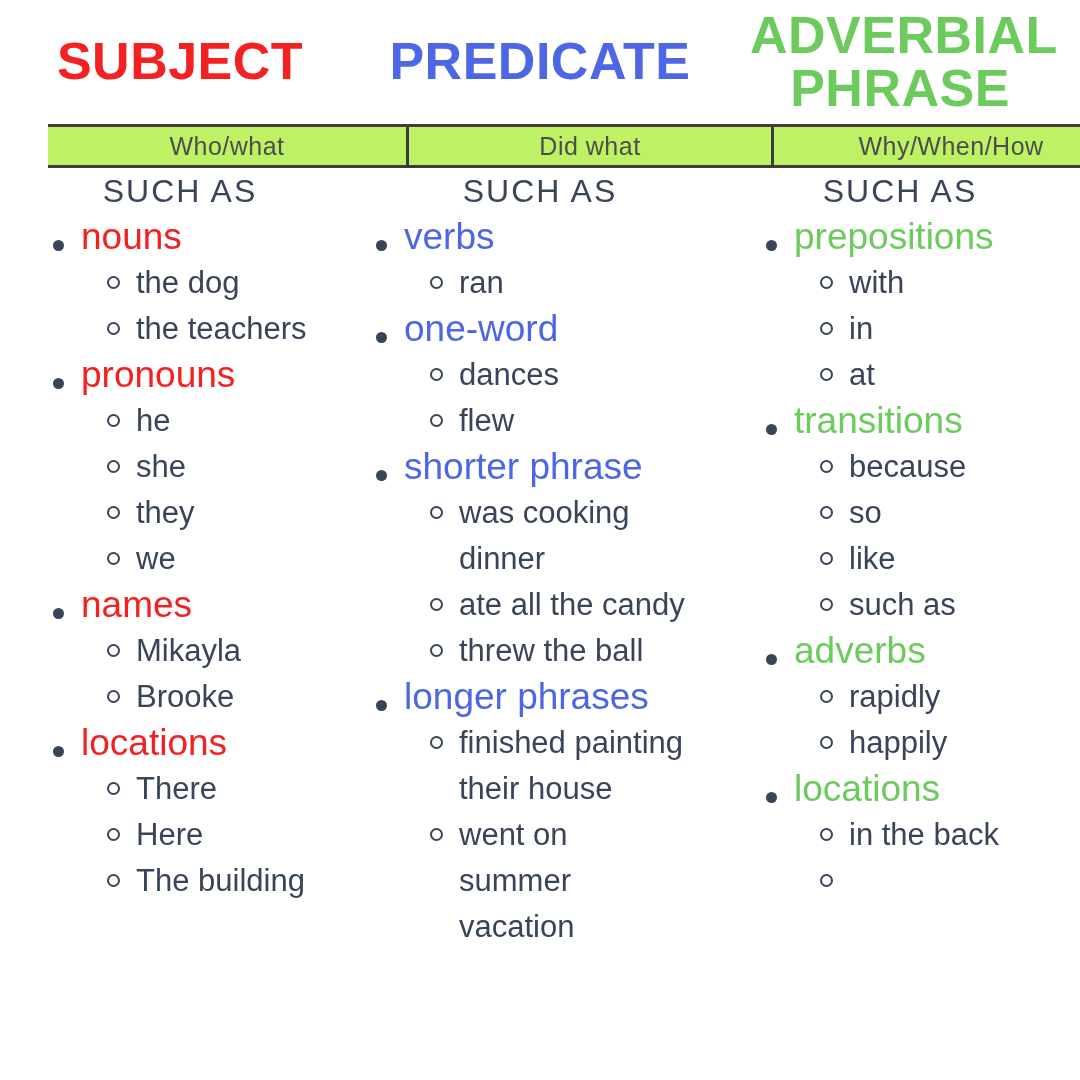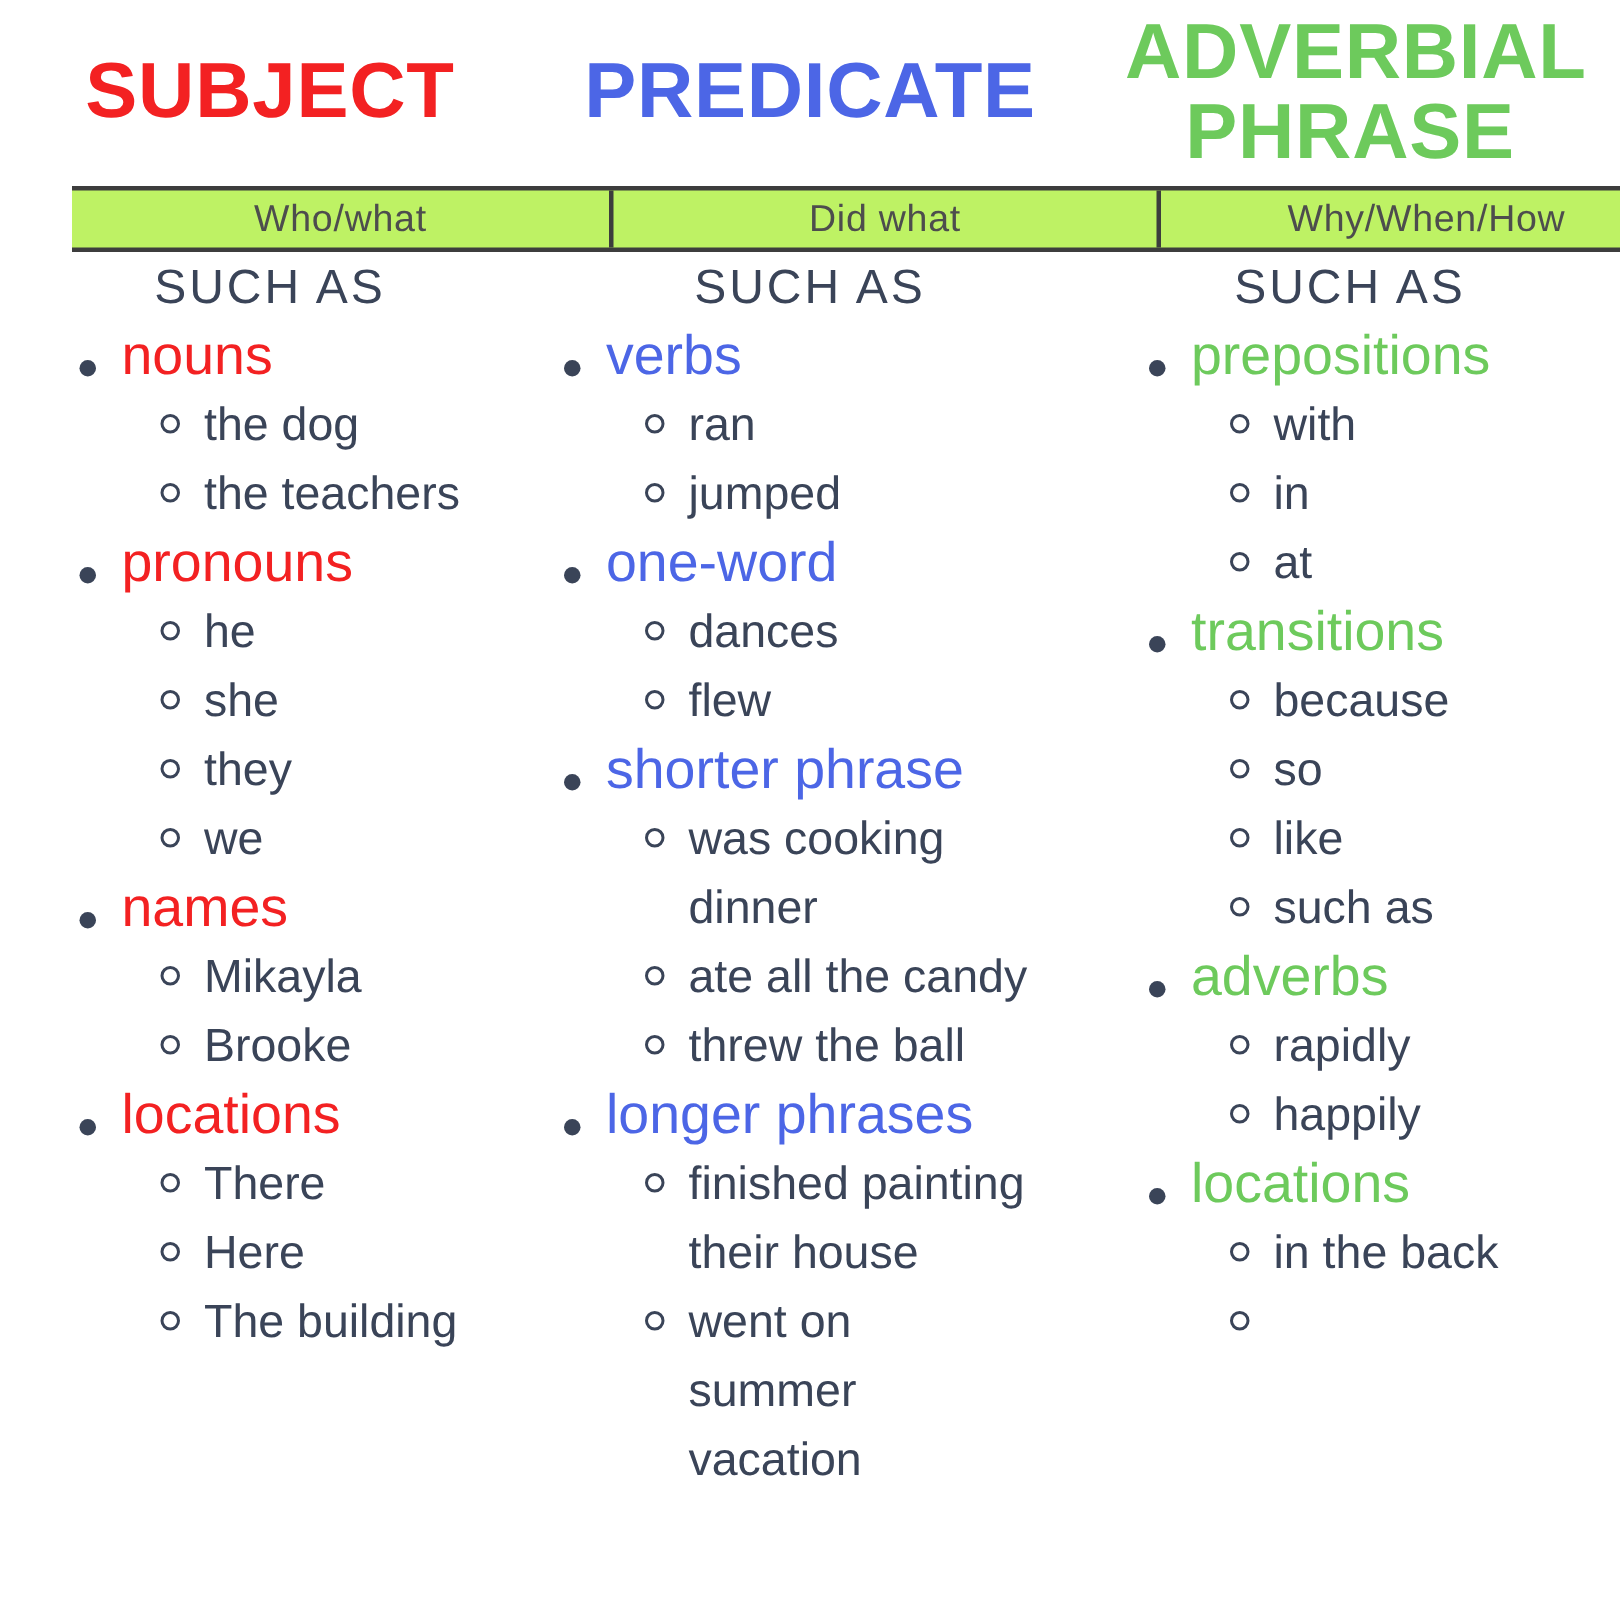--- a/index.html
+++ b/index.html
@@ -216,24 +216,20 @@
         <ul>
           <li class="cat">
             <span class="dot"></span>
             <span class="cat-label">verbs</span>
           </li>
           <ul>
             <li class="ex">
               <span class="ring"></span>
               <span class="ex-text">ran</span>
             </li>
-            <li class="ex">
-              <span class="ring"></span>
-              <span class="ex-text">jumped</span>
-            </li>
           </ul>
           <li class="cat">
             <span class="dot"></span>
             <span class="cat-label">one-word</span>
           </li>
           <ul>
             <li class="ex">
               <span class="ring"></span>
               <span class="ex-text">dances</span>
             </li>

